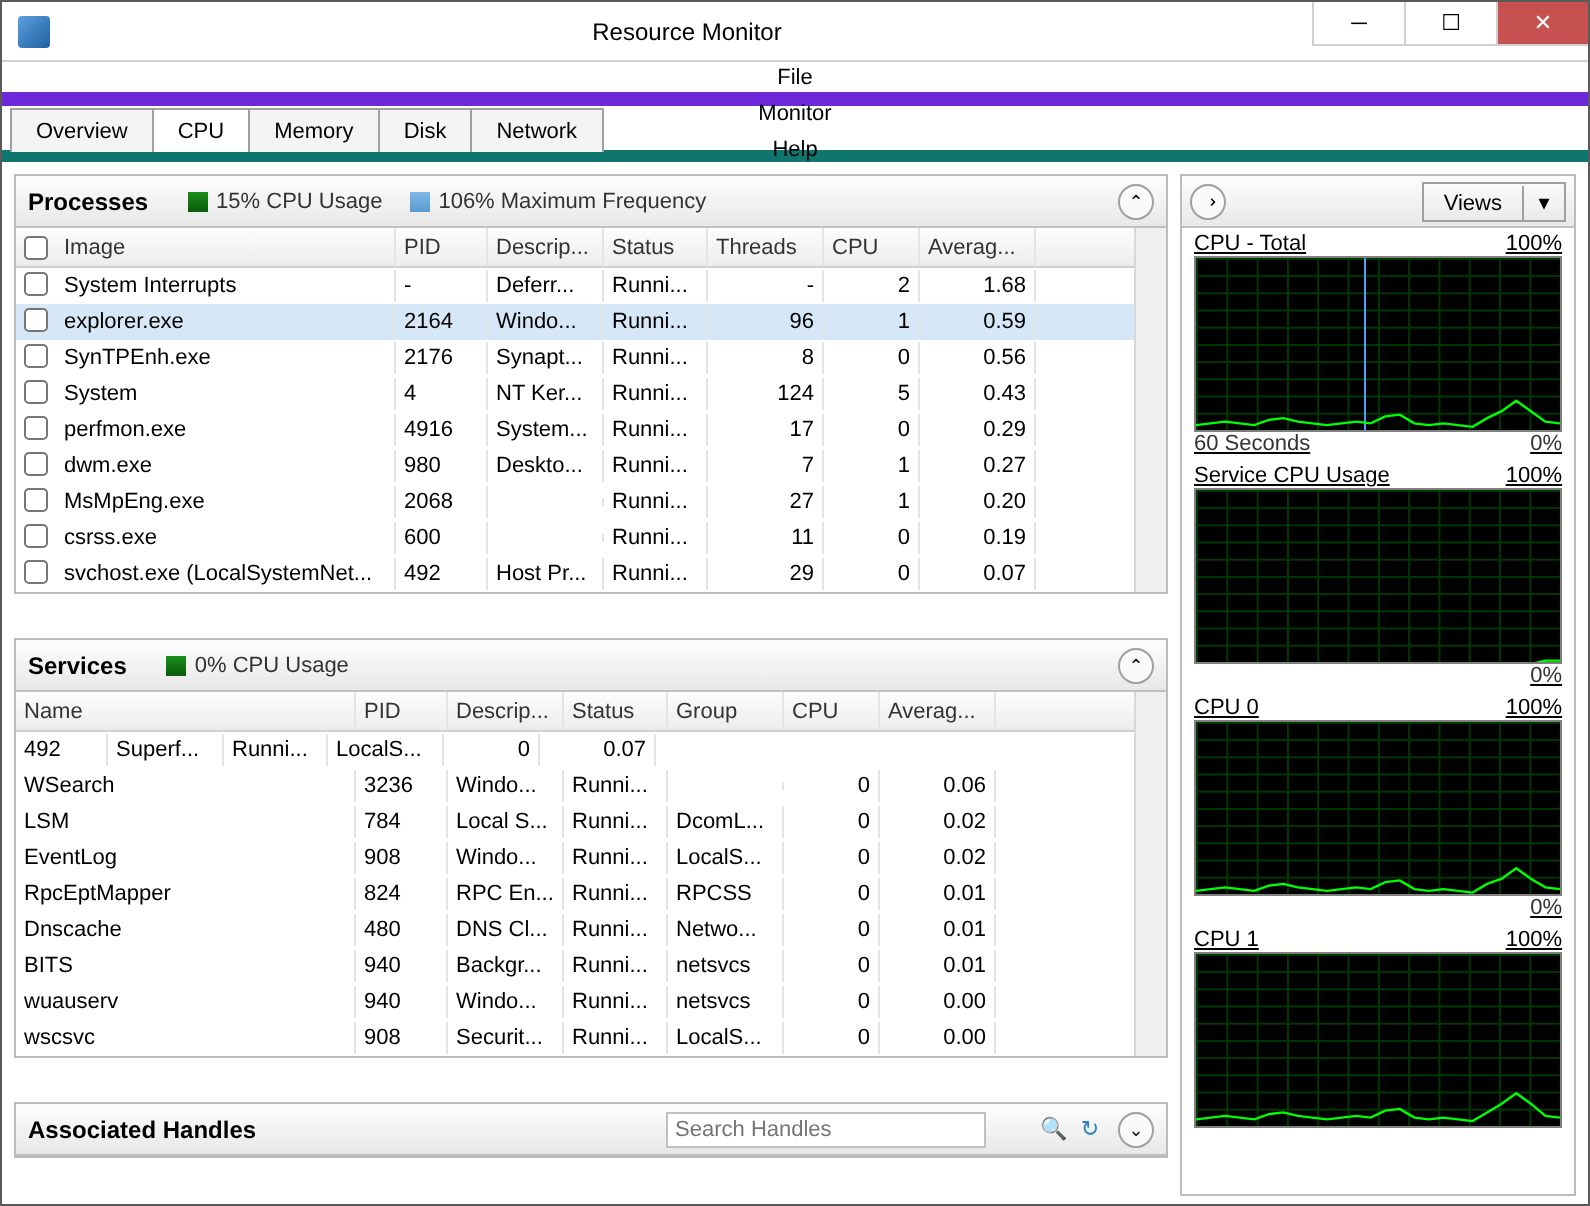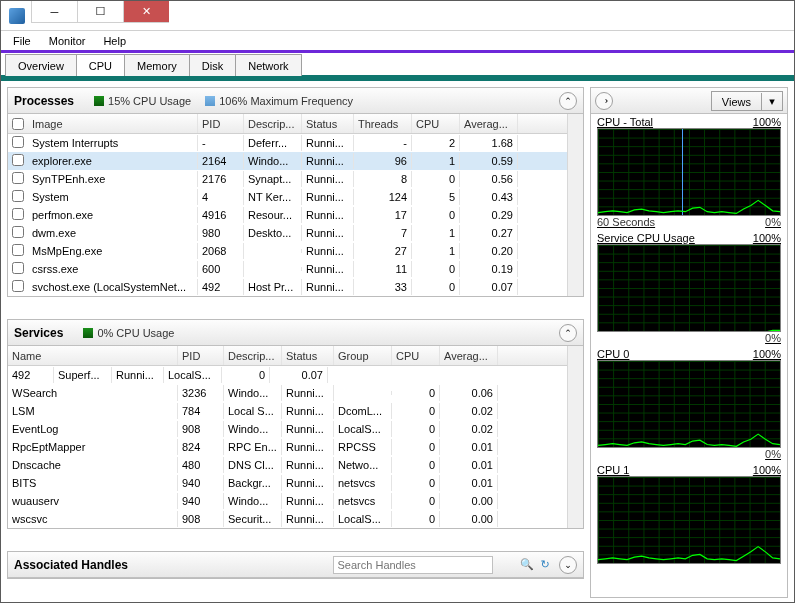--- a/index.html
+++ b/index.html
@@ -3,21 +3,21 @@
 <meta charset="utf-8">
 <style>
 * { box-sizing: border-box; margin: 0; padding: 0; font-family: "Segoe UI", Tahoma, sans-serif; font-size: 11px; }
 body { background: #fff; width: 795px; height: 603px; overflow: hidden; border: 1px solid #5a5a5a; }
 .titlebar { height: 30px; background: linear-gradient(#fff,#fff); display: flex; align-items: center; border-bottom: 1px solid #d0d0d0; }
 .titlebar .icon { width: 16px; height: 16px; background: linear-gradient(135deg,#5aa0e0,#2060a0); margin: 0 6px 0 8px; border-radius:2px; }
 .titlebar .title { flex: 1; text-align: center; font-size: 12px; color:#000; }
 .titlebar .winbtns { display:flex; height:100%; }
 .titlebar .winbtn { width:46px; height:22px; background:#fff; color:#000; display:flex; align-items:center; justify-content:center; font-size:11px; border-left:1px solid #d0d0d0; border-bottom:1px solid #d0d0d0;}
 .titlebar .winbtn.close { background:#c75050; color:#fff; width:46px;}
-.menubar { height: 22px; display:flex; align-items:center; padding:0 4px; gap:2px; border-bottom:3px solid #6d28d9;}
+.menubar { height: 22px; display:flex; align-items:center; padding:0 4px; gap:2px; border-bottom:7px solid #6d28d9;flex-direction:column;}
 .menubar span { padding:2px 8px; }
 .tabbar { height: 28px; display:flex; align-items:flex-end; padding:0 4px; border-bottom:6px solid #0f766e;}
 .tab { padding:5px 12px 4px 12px; border:1px solid #a0a0a0; border-bottom:none; background:#f4f4f4; margin-right:-1px; position:relative; top:1px;}
 .tab.active { background:#fff; z-index:2;}
 .content { display:flex; height: calc(603px - 30px - 22px - 28px); padding:6px; gap:6px; background:#fff;}
 .leftcol { flex:1; display:flex; flex-direction:column; gap:22px; overflow:hidden;}
 .rightcol { width:198px; display:flex; flex-direction:column; border:1px solid #bcbcbc;}
 .panel { border:1px solid #bcbcbc; display:flex; flex-direction:column; }
 .panel-head { height:26px; background:linear-gradient(#fdfdfd,#e8e8e8); display:flex; align-items:center; padding:0 6px; border-bottom:1px solid #c0c0c0;}
 .panel-head .ptitle { font-weight:bold; font-size:12px; margin-right:20px;}
@@ -65,20 +65,21 @@
 .chlabels.bottom { color:#333;}
 .scrolltrack { width:16px; background:#f0f0f0; border-left:1px solid #d8d8d8;}
 .gridwrap{display:flex;}
 .gridmain{flex:1;}
 </style>
 </head>
 <body>
 
 <div class="titlebar">
   <div class="icon"></div>
+  <div class="title">Resource Monitor</div>
   <div class="winbtns">
     <div class="winbtn">─</div>
     <div class="winbtn">☐</div>
     <div class="winbtn close">✕</div>
   </div>
 </div>
 
 <div class="menubar">
   <span>File</span>
   <span>Monitor</span>
@@ -158,21 +159,21 @@
                 <div class="col-desc">NT Ker...</div>
   <div class="col-stat">Runni...</div>
                 <div class="col-thr">124</div>
                 <div class="col-cpu">5</div>
                 <div class="col-avg">0.43</div>
               </div>
               <div class="grow">
                 <div class="check"><input class="cb" type="checkbox" style=""></div>
   <div class="col-img">perfmon.exe</div>
                 <div class="col-pid">4916</div>
-                <div class="col-desc">Resour...</div>
+                <div class="col-desc">System...</div>
   <div class="col-stat">Runni...</div>
                 <div class="col-thr">17</div>
                 <div class="col-cpu">0</div>
                 <div class="col-avg">0.29</div>
               </div>
               <div class="grow">
                 <div class="check"><input class="cb" type="checkbox" style=""></div>
   <div class="col-img">dwm.exe</div>
                 <div class="col-pid">980</div>
                 <div class="col-desc">Deskto...</div>
@@ -200,21 +201,21 @@
                 <div class="col-thr">11</div>
                 <div class="col-cpu">0</div>
                 <div class="col-avg">0.19</div>
               </div>
               <div class="grow">
                 <div class="check"><input class="cb" type="checkbox" style=""></div>
   <div class="col-img">svchost.exe (LocalSystemNet...</div>
                 <div class="col-pid">492</div>
                 <div class="col-desc">Host Pr...</div>
   <div class="col-stat">Runni...</div>
-                <div class="col-thr">33</div>
+                <div class="col-thr">29</div>
                 <div class="col-cpu">0</div>
                 <div class="col-avg">0.07</div>
               </div>
             </div>
         </div>
         <div class="scrolltrack"></div>
       </div>
     </div>
 
     <div class="panel" style="flex:0 0 210px;">

